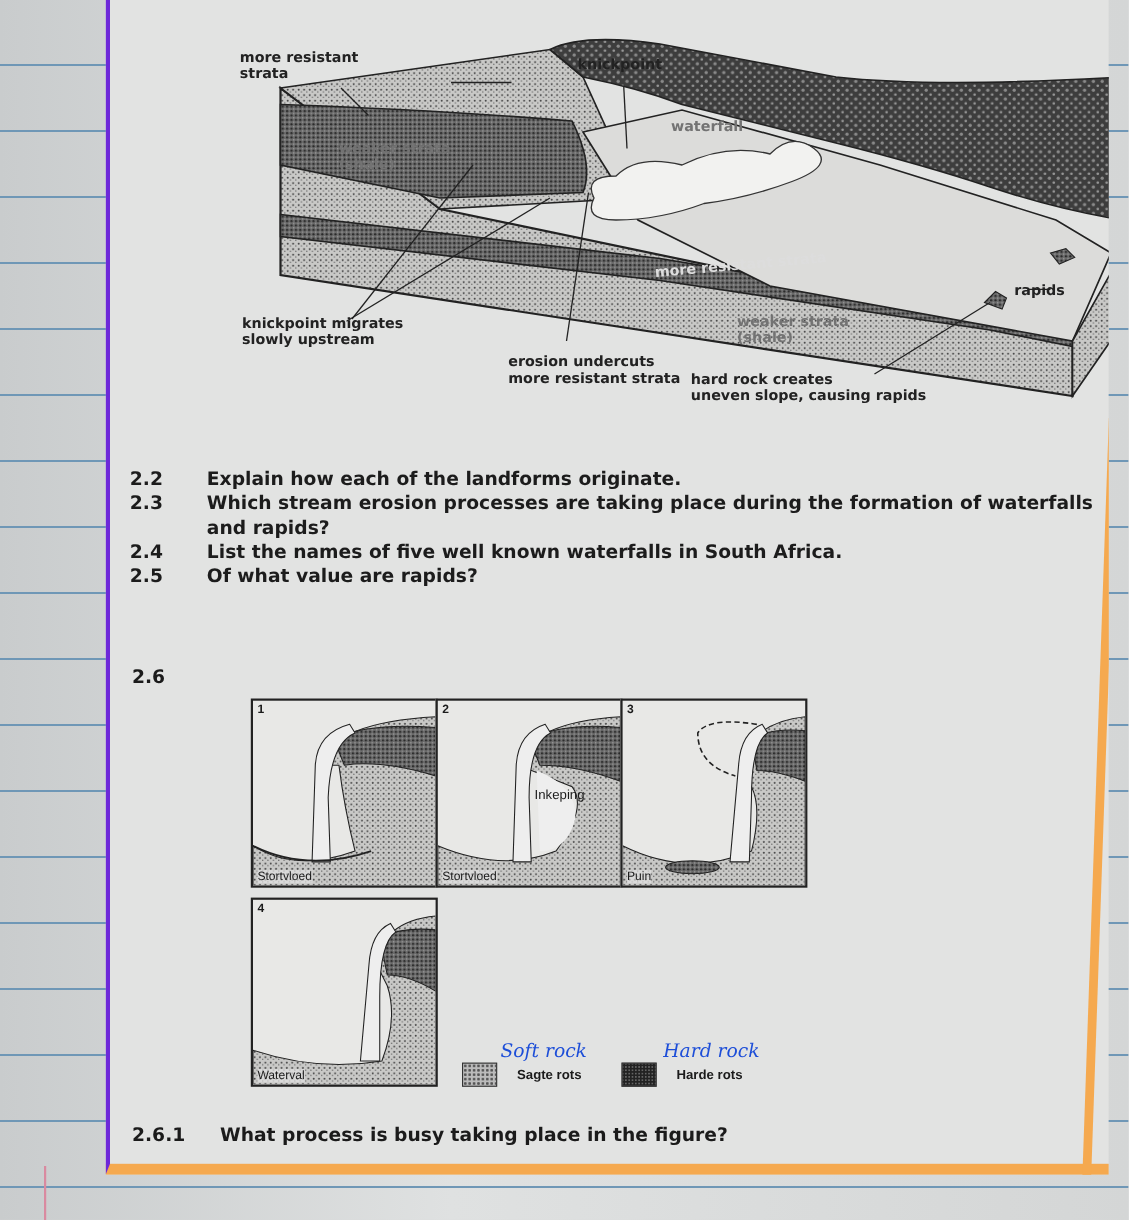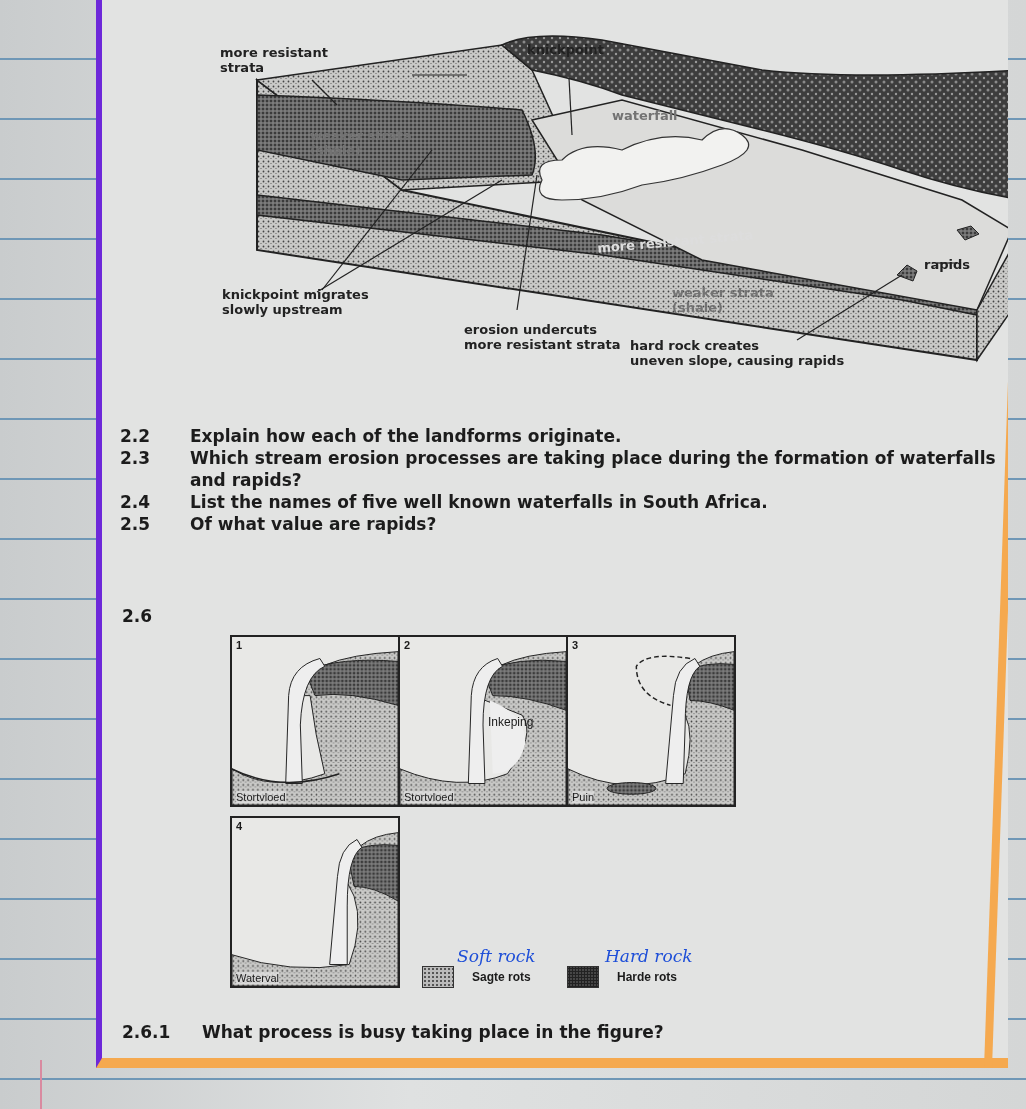--- a/index.html
+++ b/index.html
@@ -19,21 +19,21 @@
   }
   .margin-line {
     position: absolute; left: 40px; top: 1060px; width: 2px; height: 60px; background: #d98aa0;
   }
   
   .sheet {
     position: absolute;
     left: 96px; top: 0;
     width: 912px; height: 1068px;
     background: #e2e3e2;
-    border-left: 6px solid #6d28d9;
+    border-left: 4px solid #6d28d9;
     border-bottom: 10px solid #f5a94f;
     clip-path: polygon(0 0, 100% 0, 100% 100%, 0 100%);
   }
   .sheet-right-edge {
     position: absolute; top: 380px; right: 4px; width: 8px; height: 690px;
     background: #f5a94f; transform: skewX(-2deg);
   }
   
   .fig1 {
     position: absolute; left: 100px; top: 0; width: 820px; height: 395px;
@@ -129,21 +129,21 @@
       <line x1="110" y1="80" x2="135" y2="105" stroke="#222" stroke-width="1.2"></line>
       <line x1="367" y1="78" x2="370" y2="135" stroke="#222" stroke-width="1.2"></line>
       <line x1="120" y1="290" x2="230" y2="150" stroke="#222" stroke-width="1.2"></line>
       <line x1="115" y1="292" x2="300" y2="180" stroke="#222" stroke-width="1.2"></line>
       <line x1="315" y1="310" x2="335" y2="175" stroke="#222" stroke-width="1.2"></line>
       <line x1="595" y1="340" x2="700" y2="275" stroke="#222" stroke-width="1.2"></line>
       <line x1="735" y1="263" x2="755" y2="263" stroke="#222" stroke-width="1.2"></line>
     </svg>
     <div class="lbl" style="left:18px;top:45px;">more resistant
 strata</div>
-    <div class="lbl" style="left:325px;top:42px;">knickpoint</div>
+    <div class="lbl" style="left:325px;top:52px;">knickpoint</div>
     <div class="lbl inside" style="left:410px;top:108px;">waterfall</div>
     <div class="lbl inside" style="left:108px;top:128px;">weaker strata
 (shale)</div>
     <div class="lbl inside" style="left:395px;top:234px;transform:rotate(-5deg);color:#ddd;">more resistant strata</div>
     <div class="lbl inside" style="left:470px;top:285px;">weaker strata
 (shale)</div>
     <div class="lbl" style="left:722px;top:257px;">rapids</div>
     <div class="lbl" style="left:20px;top:287px;">knickpoint migrates
 slowly upstream</div>
     <div class="lbl" style="left:262px;top:322px;">erosion undercuts

